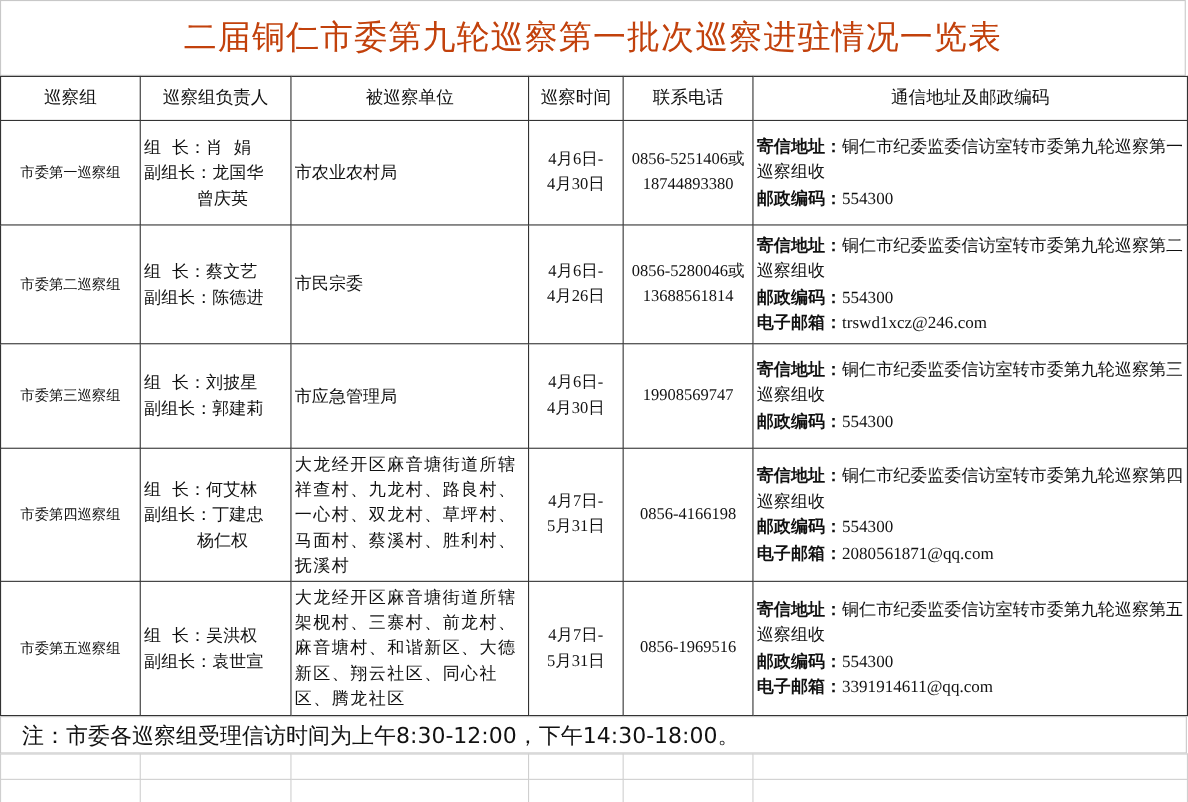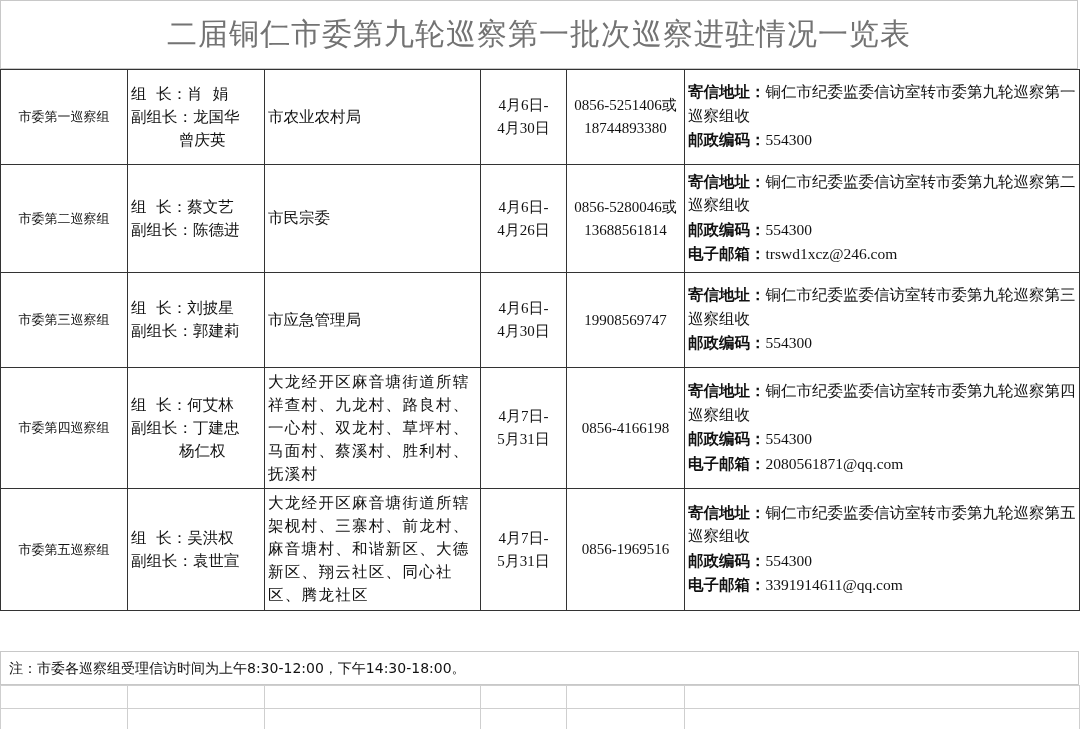--- a/index.html
+++ b/index.html
@@ -1,54 +1,62 @@
 <!DOCTYPE html>
 <html><head>
 <meta charset="utf-8">
 <style>
   html, body { margin:0; padding:0; background:#fff; }
   body { width:1080px; height:729px; overflow:hidden; position:relative;
          font-family: "DejaVu Sans", "Liberation Sans", sans-serif; color:#111; }
   .sheet { position:absolute; left:0; top:0; width:1080px; height:729px; }
   .title { position:absolute; left:0; top:0; width:1078px; height:69px;
            border:1px solid #c8c8c8; display:flex; align-items:center; justify-content:center;
-           font-size:30px; letter-spacing:1px; color:#737373; box-sizing:border-box; }
+           font-size:30px; letter-spacing:1px; color:#c2410c; box-sizing:border-box; }
   table.main { position:absolute; left:0; top:69px; border-collapse:collapse; table-layout:fixed; width:1079px; }
   table.main td, table.main th { border:1.5px solid #333; padding:0; font-weight:normal; vertical-align:middle; }
   th { height:39px; font-size:16px; text-align:center; }
   td.c { text-align:center; font-size:13px; }
   .lead { font-size:15.5px; padding-left:3px !important; line-height:23px;margin-left:12px; }
   .lead .ind { padding-left:48px; }
   .unit { font-size:15.5px; line-height:23px; padding:0 3px !important; letter-spacing:1.3px; }
   .unit.single { text-align:left; letter-spacing:0; }
   .time, .phone { font-family:"Liberation Serif", serif; font-size:15px; line-height:23px; text-align:center; }
   .addr { font-size:15.5px; line-height:23.5px; padding-left:3px !important; }
   .addr b { font-weight:bold; }
   .addr .num { font-family:Liberation Serif, serif; font-size:15.5px; }
   .note { position:absolute; left:0; top:651px; width:1079px; height:34px; border:1px solid #c8c8c8;
-          box-sizing:border-box; font-size:14px; line-height:32px; padding-left:8px; }
+          box-sizing:border-box; font-size:20px; line-height:32px; padding-left:19px; }
   .empty { position:absolute; left:0; top:685px; width:1079px; border-collapse:collapse; table-layout:fixed; }
   .empty td { border:1px solid #cfcfcf; height:20px; }
 </style>
 </head>
 <body>
 
 <div class="sheet">
   <div class="title">二届铜仁市委第九轮巡察第一批次巡察进驻情况一览表</div>
 
   <table class="main">
     <colgroup>
       <col style="width:127px">
         <col style="width:137px">
         <col style="width:216px">
       <col style="width:86px">
         <col style="width:118px">
         <col style="width:395px">
     </colgroup>
     <tbody>
+        <tr>
+      <th>巡察组</th>
+      <th>巡察组负责人</th>
+      <th>被巡察单位</th>
+      <th>巡察时间</th>
+      <th>联系电话</th>
+      <th>通信地址及邮政编码</th>
+    </tr>
 
     <tr style="height:95px">
       <td class="c">市委第一巡察组</td>
       <td class="lead">
         <div style="white-space:pre">组  长：肖  娟</div>
         <div>副组长：龙国华</div>
         <div class="ind">曾庆英</div>
       </td>
       <td class="unit single">市农业农村局</td>
       <td class="time">

